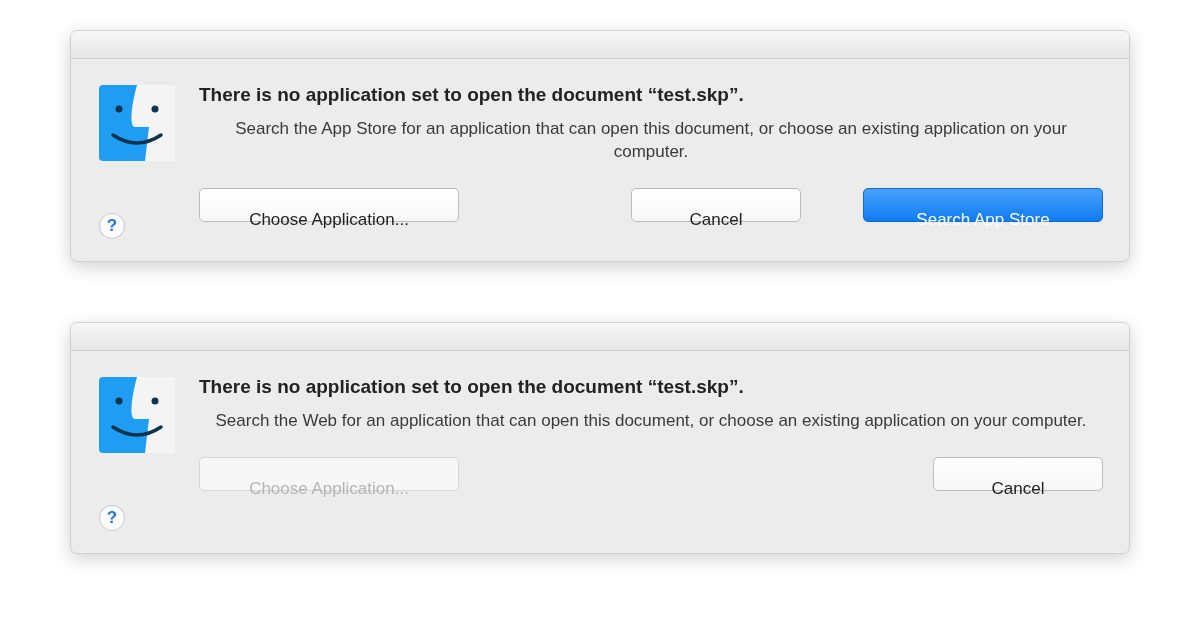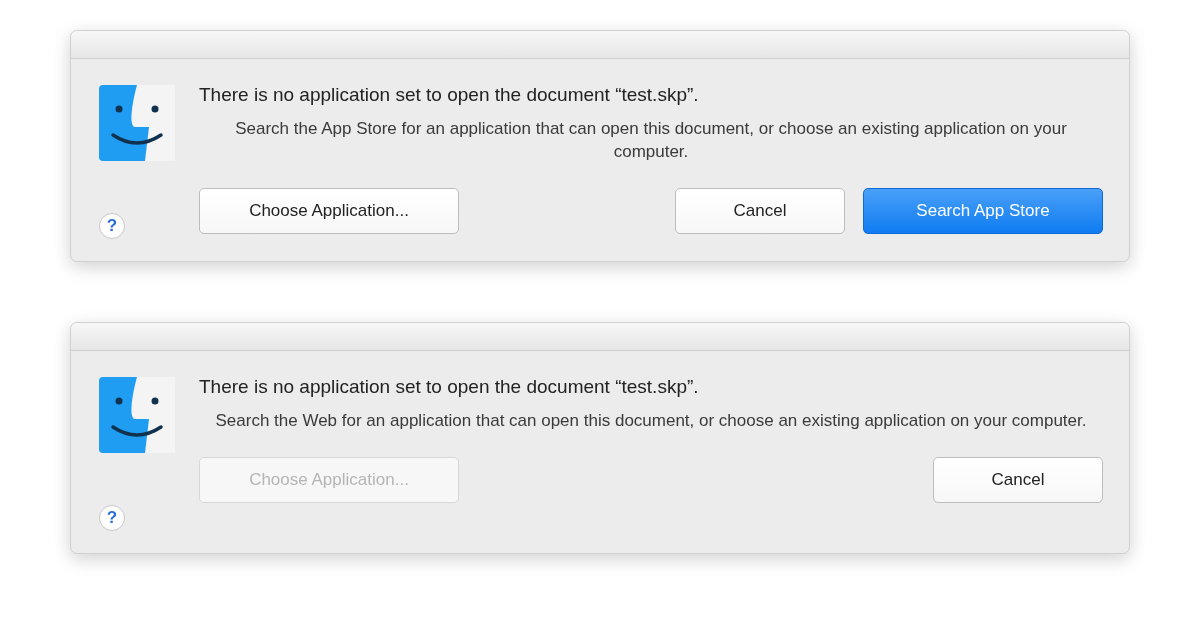--- a/index.html
+++ b/index.html
@@ -58,68 +58,69 @@
       margin-left: 2px;
       margin-bottom: 4px;
     }
     .content-col {
       flex: 1;
       display: flex;
       flex-direction: column;
     }
     .dialog-title {
       font-size: 19px;
-      font-weight: 400;
+      font-weight: 700;
       color: #222;
       margin-bottom: 10px;
       line-height: 1.3;
     }
     .dialog-message {
       font-size: 17px;
       color: #3a3a3a;
       line-height: 1.35;
       margin-bottom: 24px;
       text-align: center;
     }
     .button-row {
       display: flex;
       gap: 18px;
       align-items: center;
     }
     .btn {
-      height: 46px;
+      height: 24px;
       border-radius: 5px;
       font-size: 17px;
       text-align: center;
       line-height: 30px;
       border: 1px solid #bdbdbd;
       background: linear-gradient(#ffffff, #f7f7f7);
       color: #222;
       cursor: pointer;
-      padding: 4px 10px;
+      padding: 16px 10px;
       white-space: nowrap;
     }
     .btn-choose {
       width: 260px;
     }
     .btn-choose.disabled {
       color: #b5b5b5;
       border-color: #d6d6d6;
       background: #f7f7f7;
       cursor: default;
     }
     .spacer { flex: 1; }
     .btn-cancel {
       width: 170px;
     }
     .btn-primary {
       width: 240px;
       border: 1px solid #1069d6;
       background: linear-gradient(#49a0f8, #0f7cf1);
       color: #ffffff;
+      margin-left: 44px;
     }
   </style>
 </head>
 <body>
 
 <div class="dialog">
   <div class="titlebar"></div>
   <div class="dialog-body">
     <div class="icon-col">
       <span class="finder-icon">

